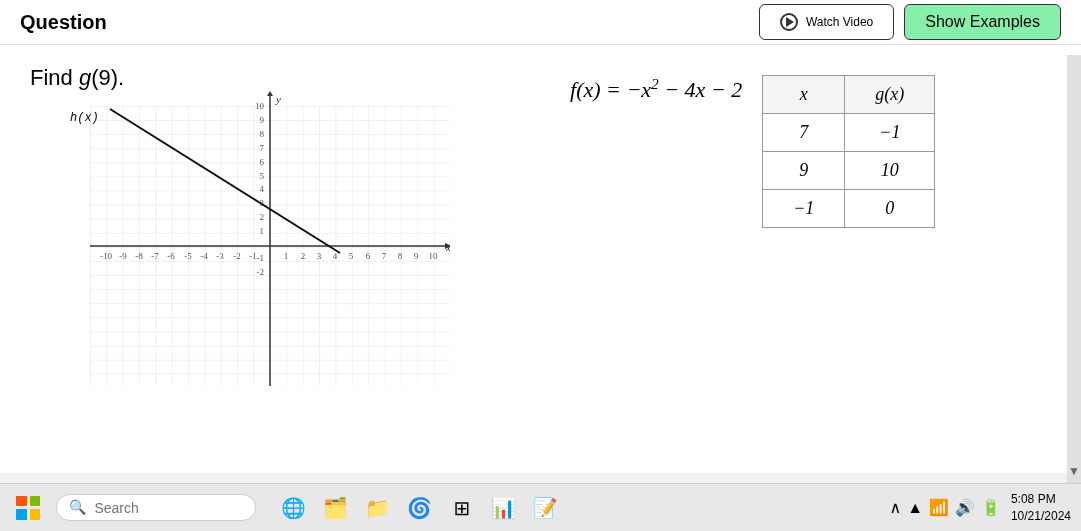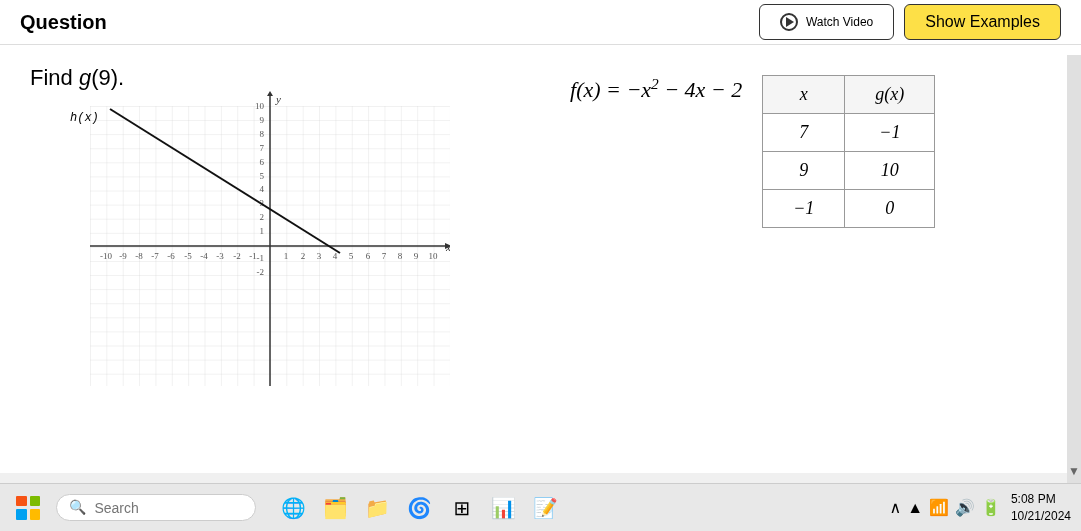--- a/index.html
+++ b/index.html
@@ -43,21 +43,21 @@
       font-family: Arial, sans-serif;
       cursor: pointer;
     }
     .btn-show-examples {
       display: flex;
       align-items: center;
       gap: 8px;
       padding: 8px 20px;
       border: 1.5px solid #333;
       border-radius: 6px;
-      background: #fde047;
+      background: #86efac;
       font-size: 16px;
       font-family: Arial, sans-serif;
       cursor: pointer;
     }
     .play-icon {
       width: 18px;
       height: 18px;
       border: 2px solid #333;
       border-radius: 50%;
       display: flex;

